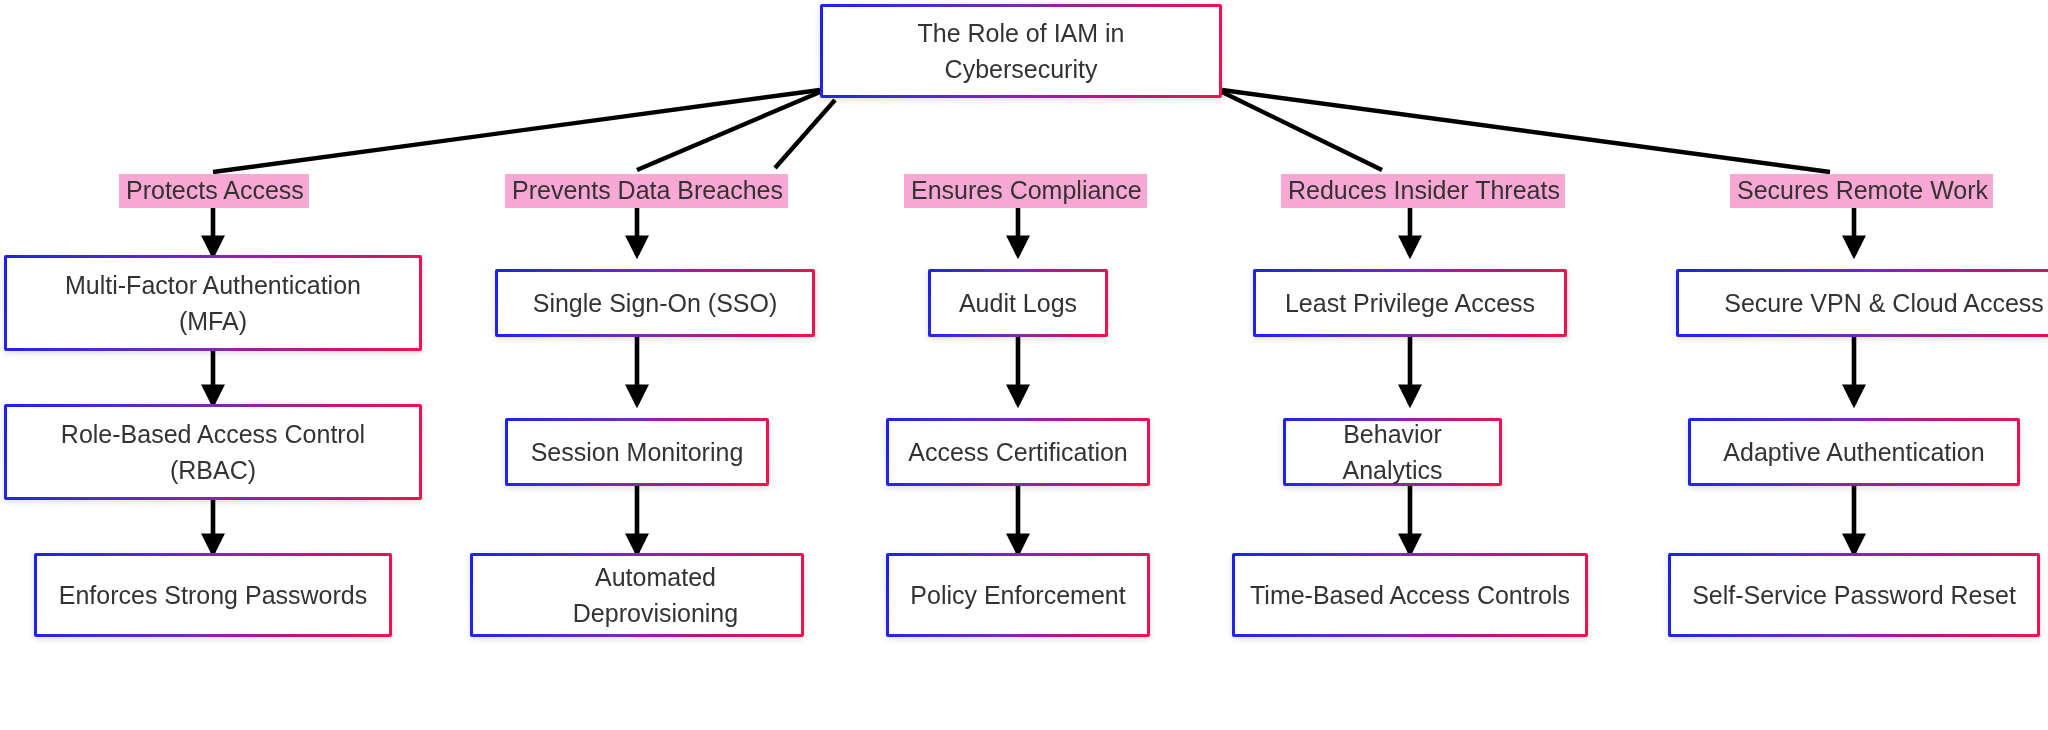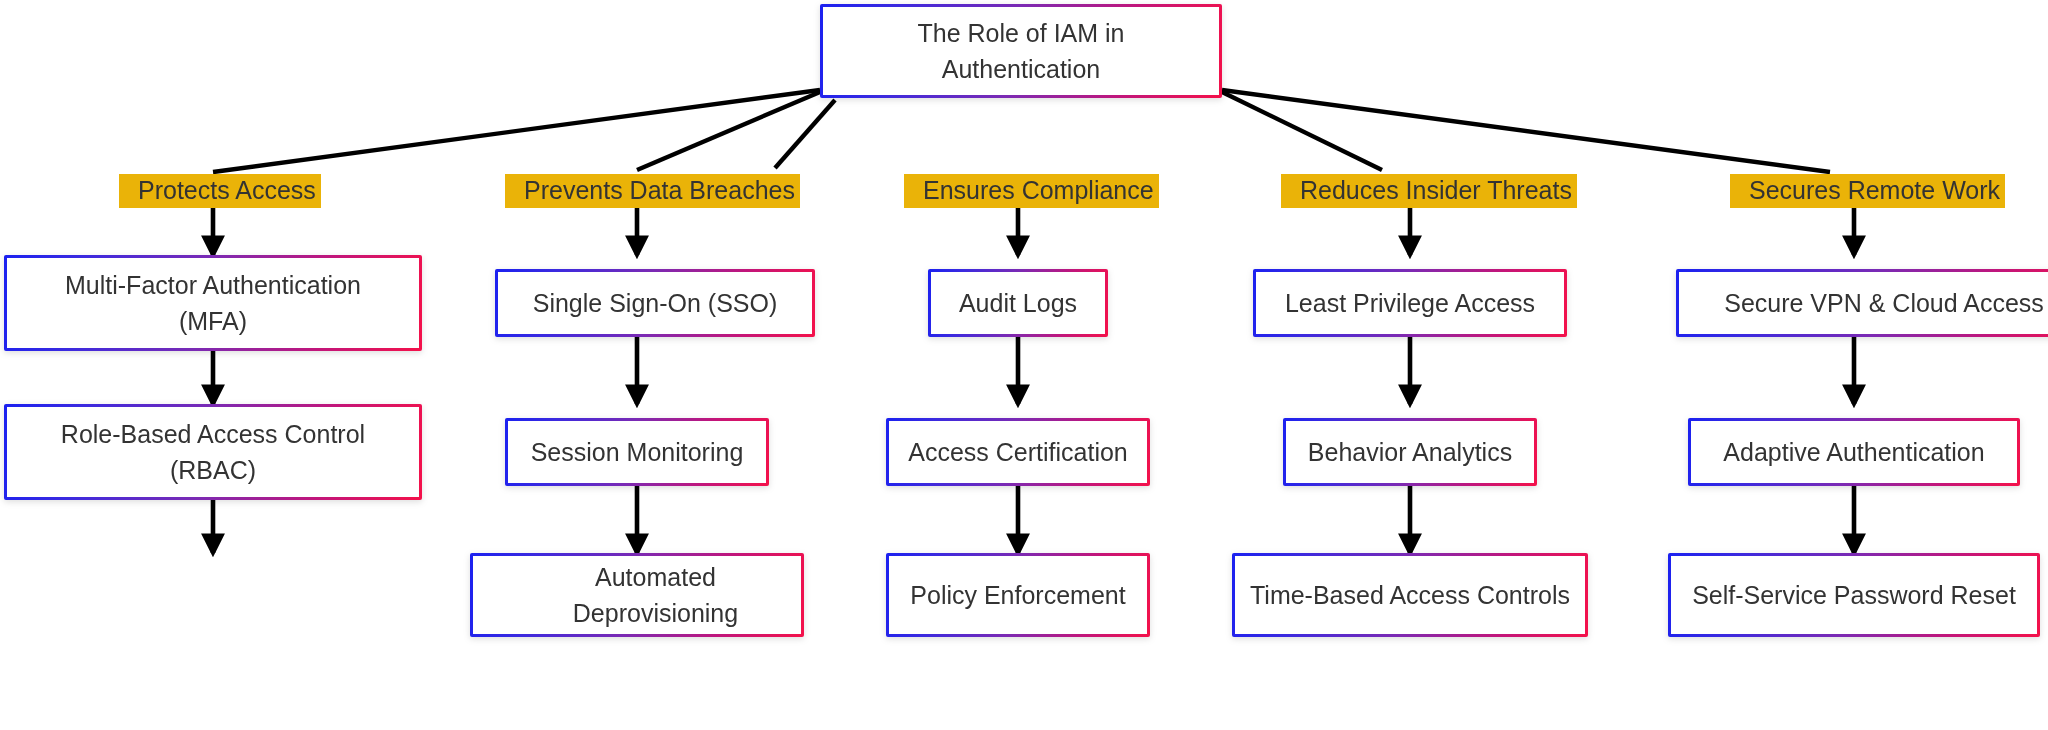--- a/index.html
+++ b/index.html
@@ -31,25 +31,25 @@
     color:#333333;
     filter:drop-shadow(0 2px 3px rgba(0,0,0,0.13));
     white-space:pre-line;
     padding:4px 10px;
   }
   .node.root{font-size:25px;}
 
   
   .edge-label{
     position:absolute;
-    background:#eab308;
+    background:#f9a8d4;
     color:#333333;
     font-size:25px;
     line-height:1.15;
-    padding:2px 5px 3px 19px;
+    padding:2px 5px 3px 7px;
     white-space:nowrap;
     box-sizing:border-box;
   }
 </style>
 </head>
 <body>
 
 <div id="diagram">
 
   <svg id="edges" viewBox="0 0 2048 730" xmlns="http://www.w3.org/2000/svg">
@@ -85,42 +85,43 @@
       <path d="M 1410 296 L 1410 404"></path>
       <path d="M 1410 447 L 1410 553"></path>
 
       <path d="M 1854 198 L 1854 255"></path>
       <path d="M 1854 296 L 1854 404"></path>
       <path d="M 1854 447 L 1854 553"></path>
     </g>
   </svg>
 
   <div class="node root" style="left:820px;top:4px;width:402px;height:94px;">The Role of IAM in
-Authentication</div>
+Cybersecurity</div>
 
   <div class="edge-label" style="left:119px;top:174px;">Protects Access</div>
   <div class="edge-label" style="left:505px;top:174px;">Prevents Data Breaches</div>
   <div class="edge-label" style="left:904px;top:174px;">Ensures Compliance</div>
   <div class="edge-label" style="left:1281px;top:174px;">Reduces Insider Threats</div>
   <div class="edge-label" style="left:1730px;top:174px;">Secures Remote Work</div>
 
   <div class="node" style="left:4px;top:255px;width:418px;height:96px;">Multi-Factor Authentication
 (MFA)</div>
   <div class="node" style="left:4px;top:404px;width:418px;height:96px;">Role-Based Access Control
 (RBAC)</div>
+  <div class="node" style="left:34px;top:553px;width:358px;height:84px;">Enforces Strong Passwords</div>
 
   <div class="node" style="left:495px;top:269px;width:320px;height:68px;">Single Sign-On (SSO)</div>
   <div class="node" style="left:505px;top:418px;width:264px;height:68px;">Session Monitoring</div>
   <div class="node" style="left:470px;top:553px;width:334px;height:84px;padding-left:47px;">Automated Deprovisioning</div>
 
   <div class="node" style="left:886px;top:418px;width:264px;height:68px;">Access Certification</div>
   <div class="node" style="left:928px;top:269px;width:180px;height:68px;">Audit Logs</div>
   <div class="node" style="left:886px;top:553px;width:264px;height:84px;">Policy Enforcement</div>
 
   <div class="node" style="left:1253px;top:269px;width:314px;height:68px;">Least Privilege Access</div>
-  <div class="node" style="left:1283px;top:418px;width:254px;height:68px;">Behavior Analytics</div>
+  <div class="node" style="left:1283px;top:418px;width:219px;height:68px;">Behavior Analytics</div>
   <div class="node" style="left:1232px;top:553px;width:356px;height:84px;">Time-Based Access Controls</div>
 
   <div class="node" style="left:1676px;top:269px;width:416px;height:68px;">Secure VPN &amp; Cloud Access</div>
   <div class="node" style="left:1688px;top:418px;width:332px;height:68px;">Adaptive Authentication</div>
   <div class="node" style="left:1668px;top:553px;width:372px;height:84px;">Self-Service Password Reset</div>
 
 </div>
 
 </body></html>

